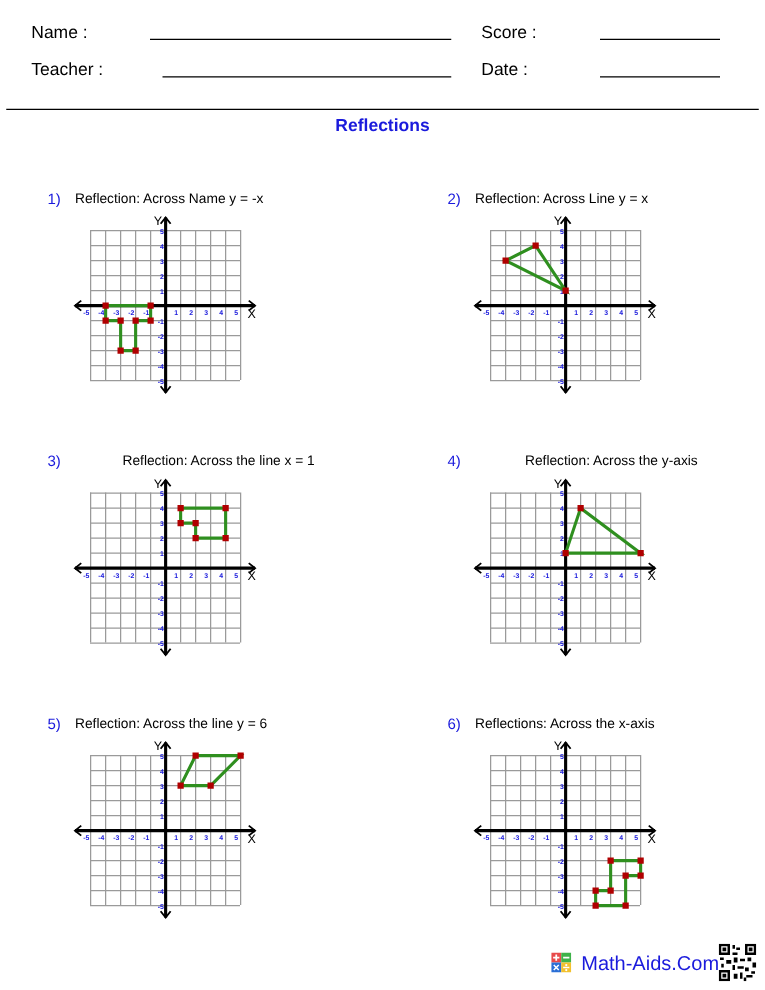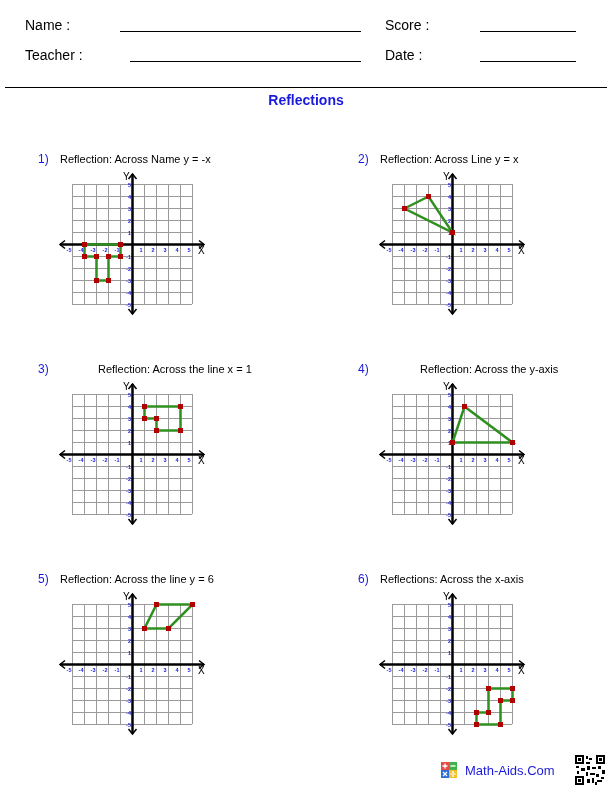--- a/index.html
+++ b/index.html
@@ -8,21 +8,21 @@
   .hdr-label { position: absolute; font-size: 14px; line-height: 18px; }
   .hdr-line { position: absolute; height: 1px; background: #000; }
   .rule { position: absolute; left: 5px; top: 87px; width: 602px; height: 1px; background: #000; }
   .title { position: absolute; top: 92px; left: 0; width: 612px; text-align: center;
            font-size: 14px; font-weight: bold; color: #1a1adc; }
   .problem { position: absolute; width: 260px; height: 200px; }
   .pnum { position: absolute; left: 0; top: 0; font-size: 12px; color: #1a1adc; }
   .ptext { position: absolute; left: 22px; top: 0; font-size: 11px; color: #000; white-space: nowrap; }
   .plot { position: absolute; left: 0; top: 0; }
   .footer-logo { position: absolute; left: 441px; top: 762px; width: 16px; height: 16px; }
-  .footer-text { position: absolute; left: 465px; top: 763px; font-size: 13px; color: #1a1adc; }
+  .footer-text { position: absolute; left: 465px; top: 763px; font-size: 16px; color: #1a1adc; }
   .qr { position: absolute; left: 575px; top: 755px; width: 30px; height: 30px; }
 </style>
 </head>
 <body>
 
 <div class="hdr-label" style="left:25px;top:16px;">Name :</div>
 <div class="hdr-line" style="left:120px;top:31px;width:241px;"></div>
 <div class="hdr-label" style="left:25px;top:46px;text-align:center;">Teacher :</div>
 <div class="hdr-line" style="left:130px;top:61px;width:231px;"></div>
 <div class="hdr-label" style="left:385px;top:16px;">Score :</div>

